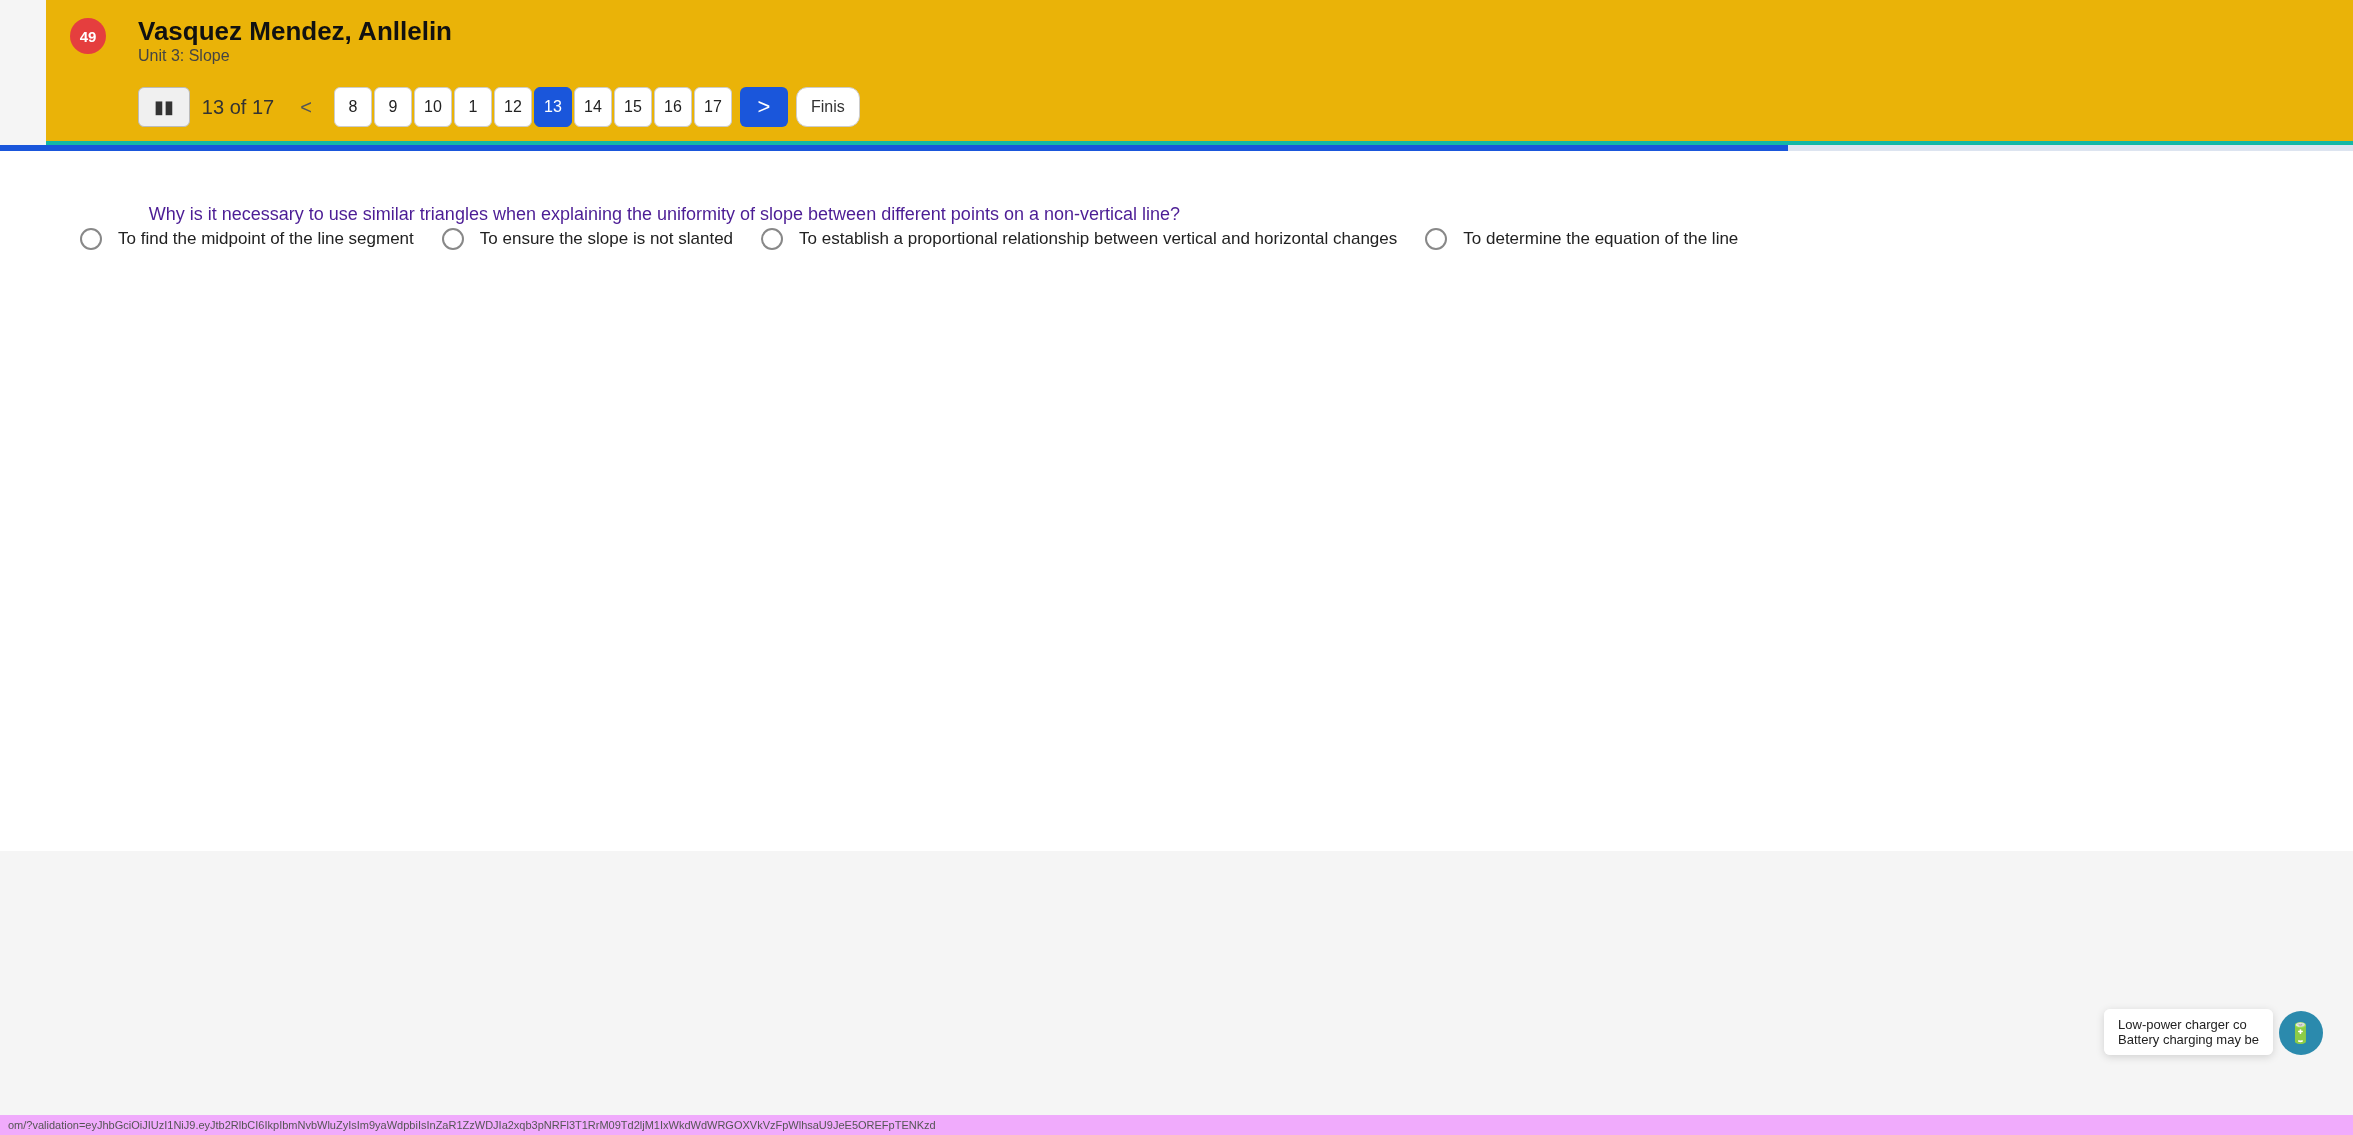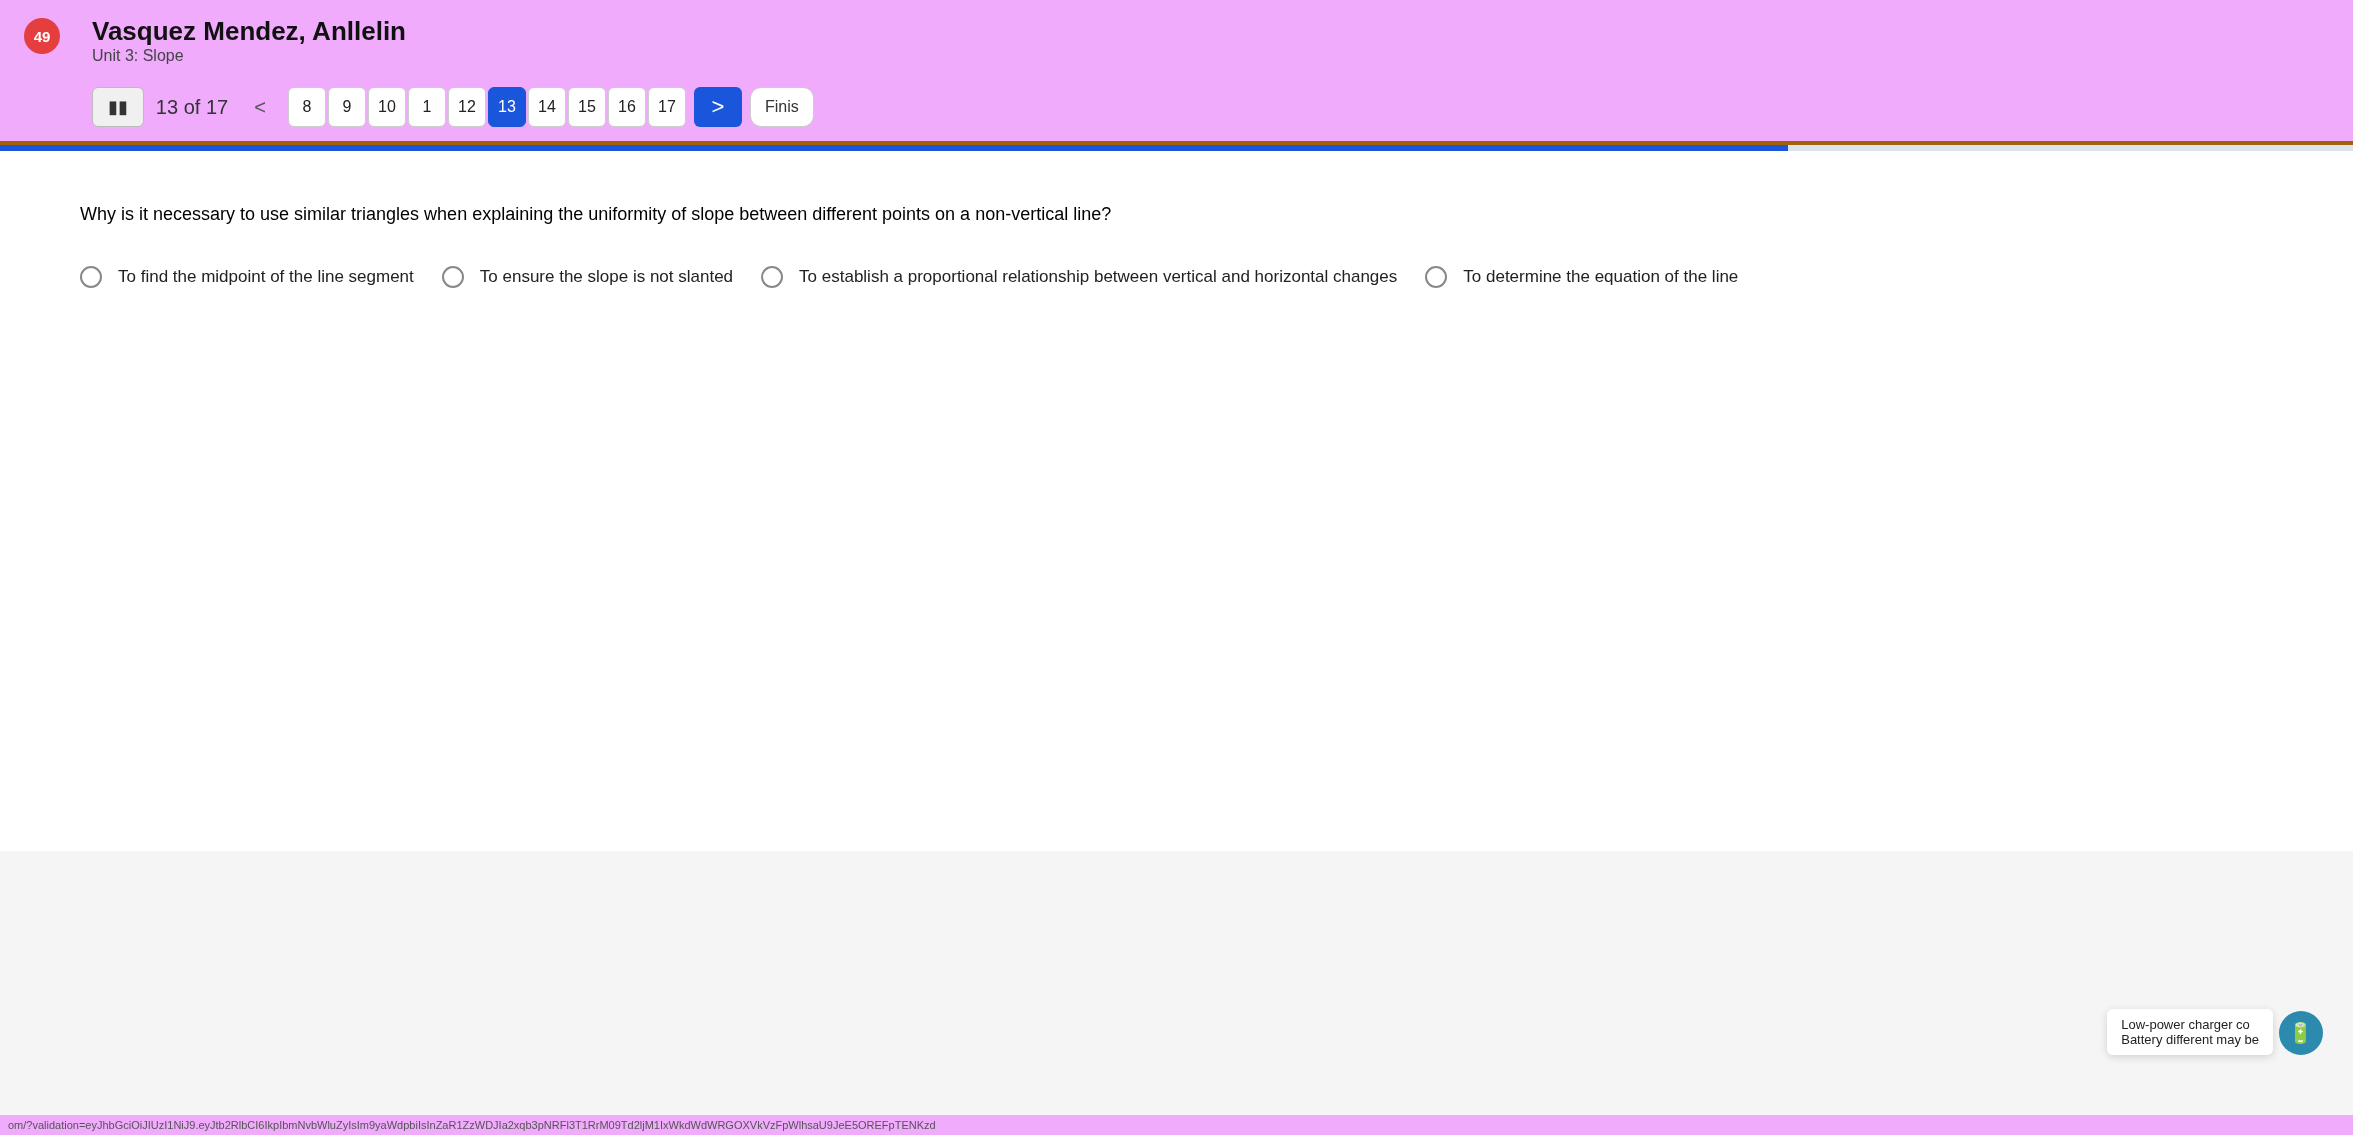--- a/index.html
+++ b/index.html
@@ -9,24 +9,25 @@
     }
 
     body {
       font-family: -apple-system, BlinkMacSystemFont, 'Segoe UI', Arial, sans-serif;
       background: #f5f5f5;
       color: #222;
       min-height: 100vh;
     }
 
     .top-bar {
-      background: #f0abfc;
+      background: #eab308;
       padding: 16px 40px 0 40px;
-      border-bottom: 4px solid #a16207;
+      border-bottom: 4px solid #14b8a6;
       position: relative;
+      margin-left: 46px;
     }
 
     .badge {
       display: inline-flex;
       align-items: center;
       justify-content: center;
       width: 36px;
       height: 36px;
       border-radius: 50%;
       background: #e53e3e;
@@ -161,24 +162,24 @@
     }
 
     .main-content {
       background: #fff;
       min-height: 700px;
       padding: 50px 80px 50px 80px;
     }
 
     .question-text {
       font-size: 18px;
-      color: #000000;
-      margin-bottom: 38px;
+      color: #4c1d95;
       max-width: 1100px;
       line-height: 1.5;
+      text-align: right;
     }
 
     .options-list {
       display: flex;
       gap: 28px;
     }
 
     .option-item {
       display: flex;
       align-items: center;
@@ -293,17 +294,17 @@
       </div>
       <div class="option-item">
         <span class="radio-circle"></span>
         <span>To determine the equation of the line</span>
       </div>
     </div>
 </div>
 
 <div class="notification-text">
   <div>Low-power charger co</div>
-  <div>Battery different may be</div>
+  <div>Battery charging may be</div>
 </div>
 <div class="notification-area">🔋</div>
 
 <div class="url-bar">om/?validation=eyJhbGciOiJIUzI1NiJ9.eyJtb2RlbCI6IkpIbmNvbWluZyIsIm9yaWdpbiIsInZaR1ZzWDJIa2xqb3pNRFl3T1RrM09Td2ljM1IxWkdWdWRGOXVkVzFpWlhsaU9JeE5OREFpTENKzd</div>
 
 </body></html>

